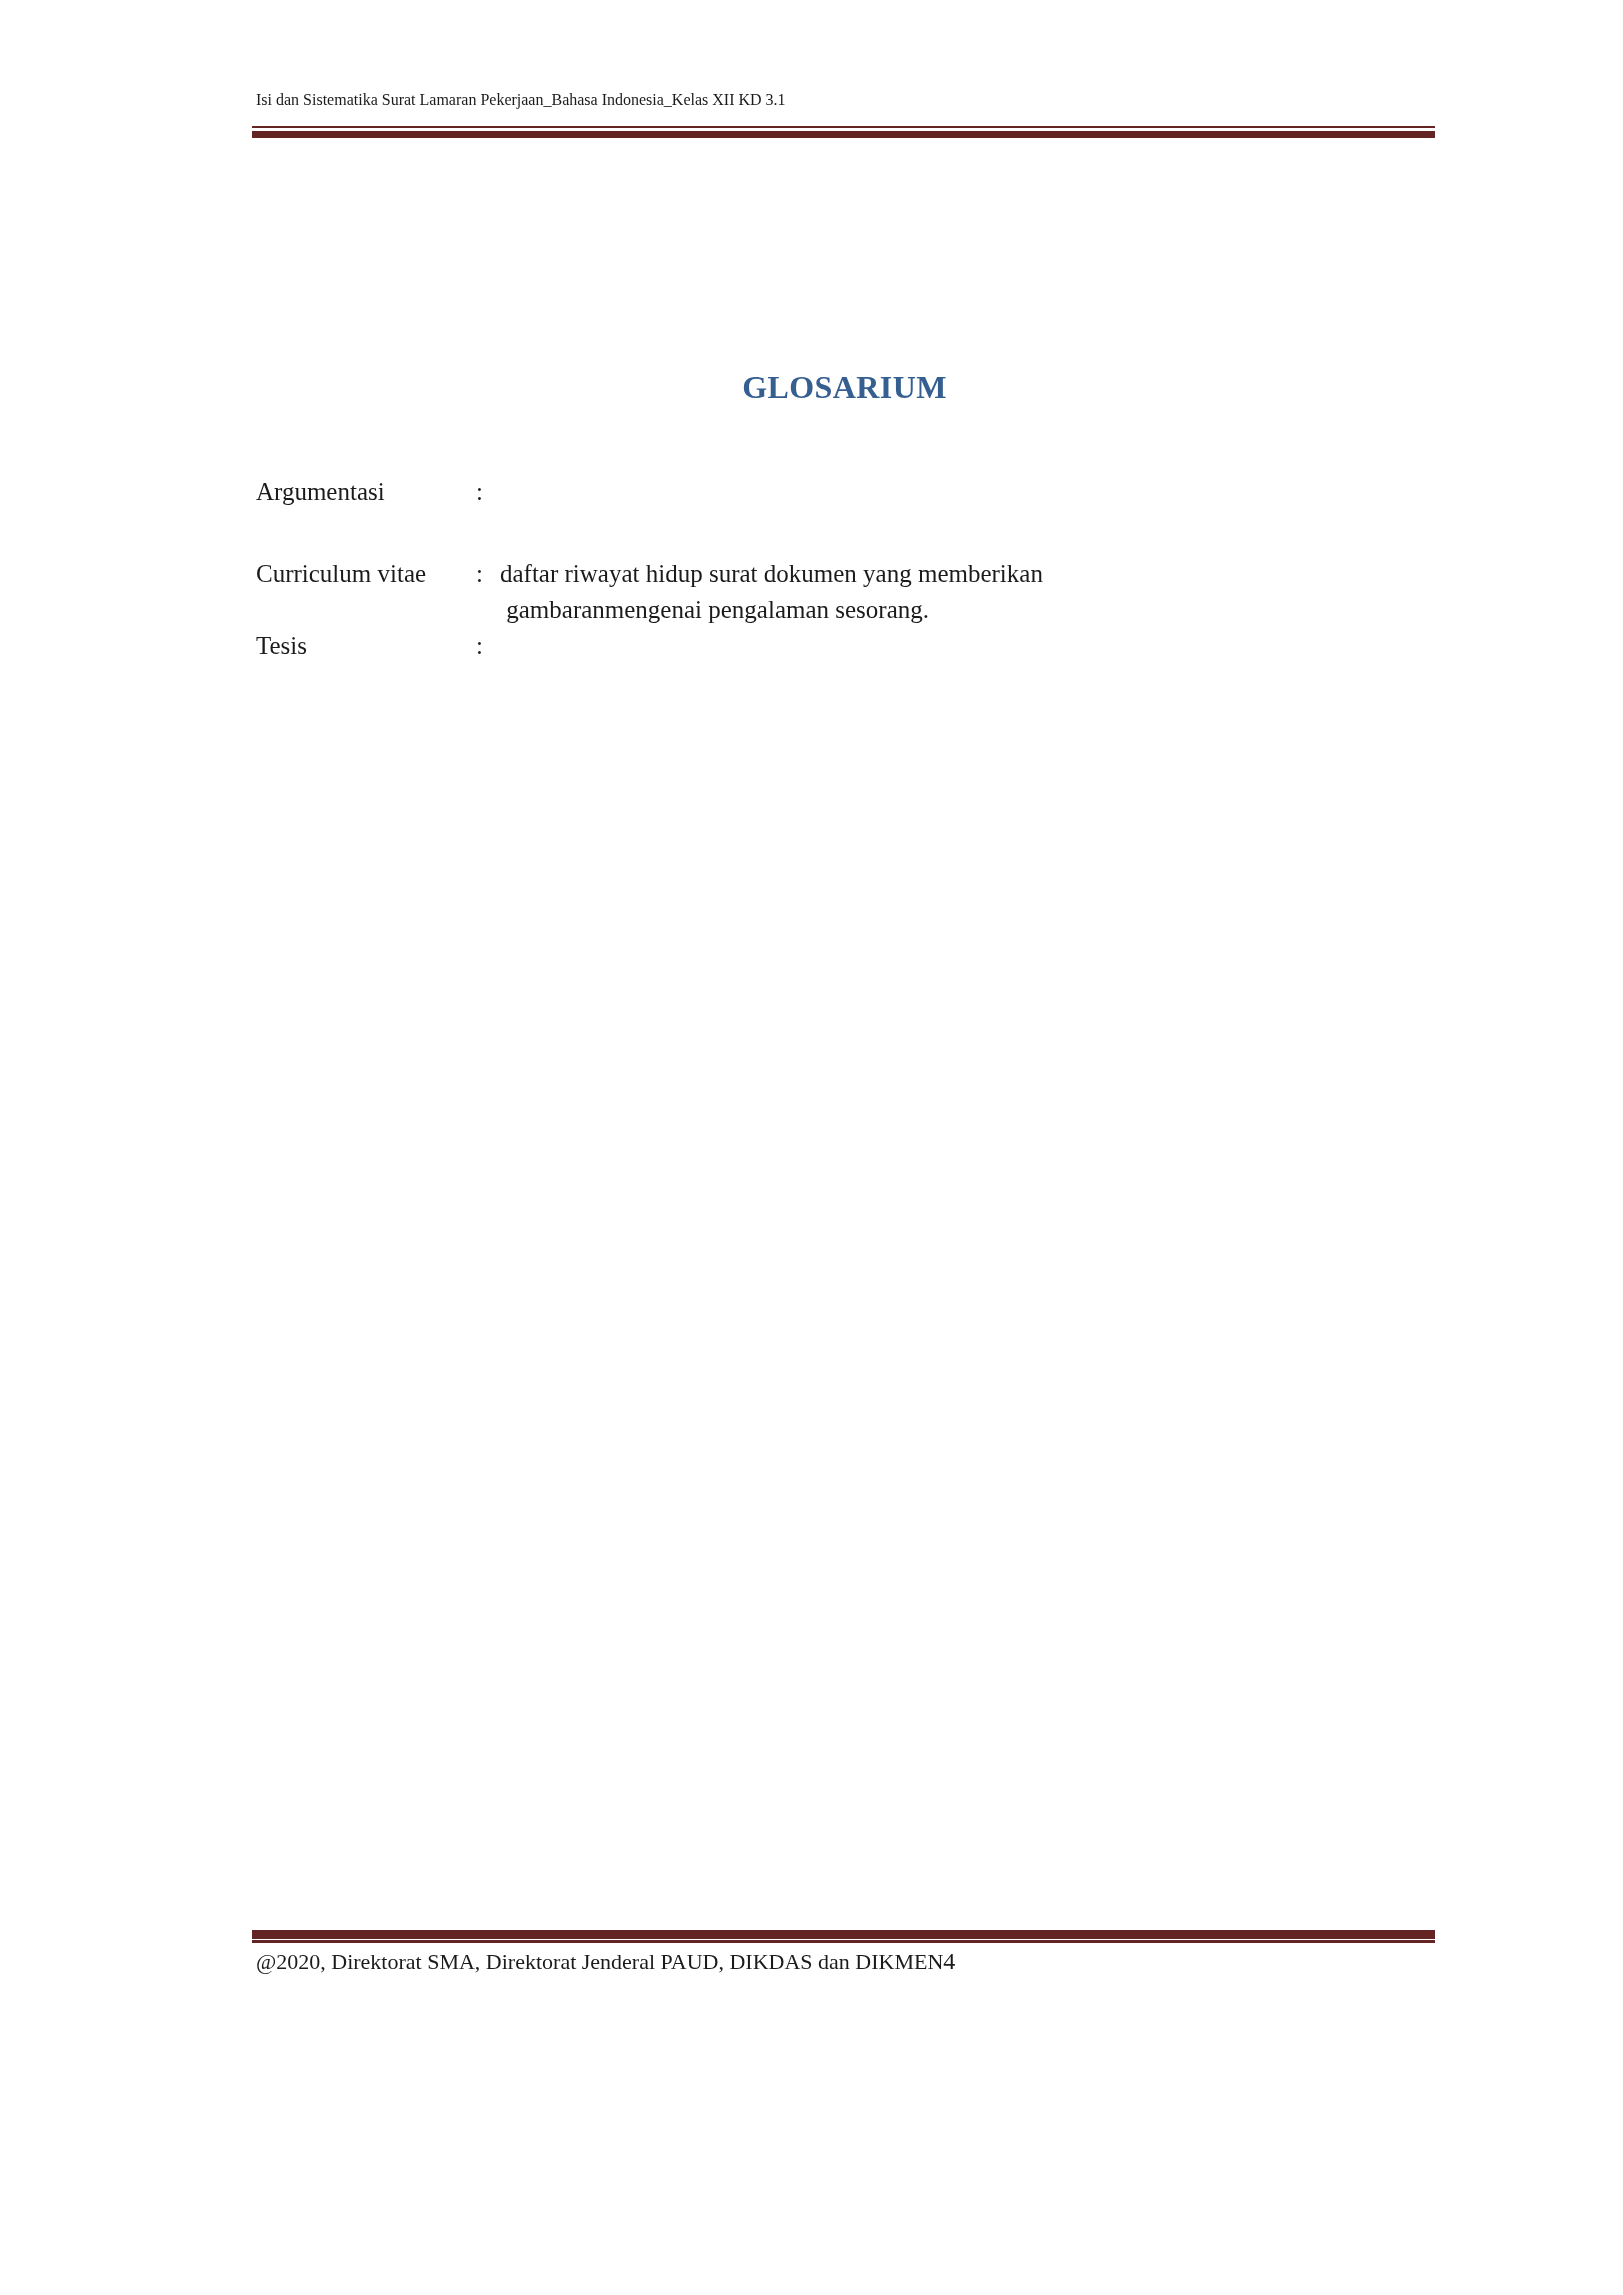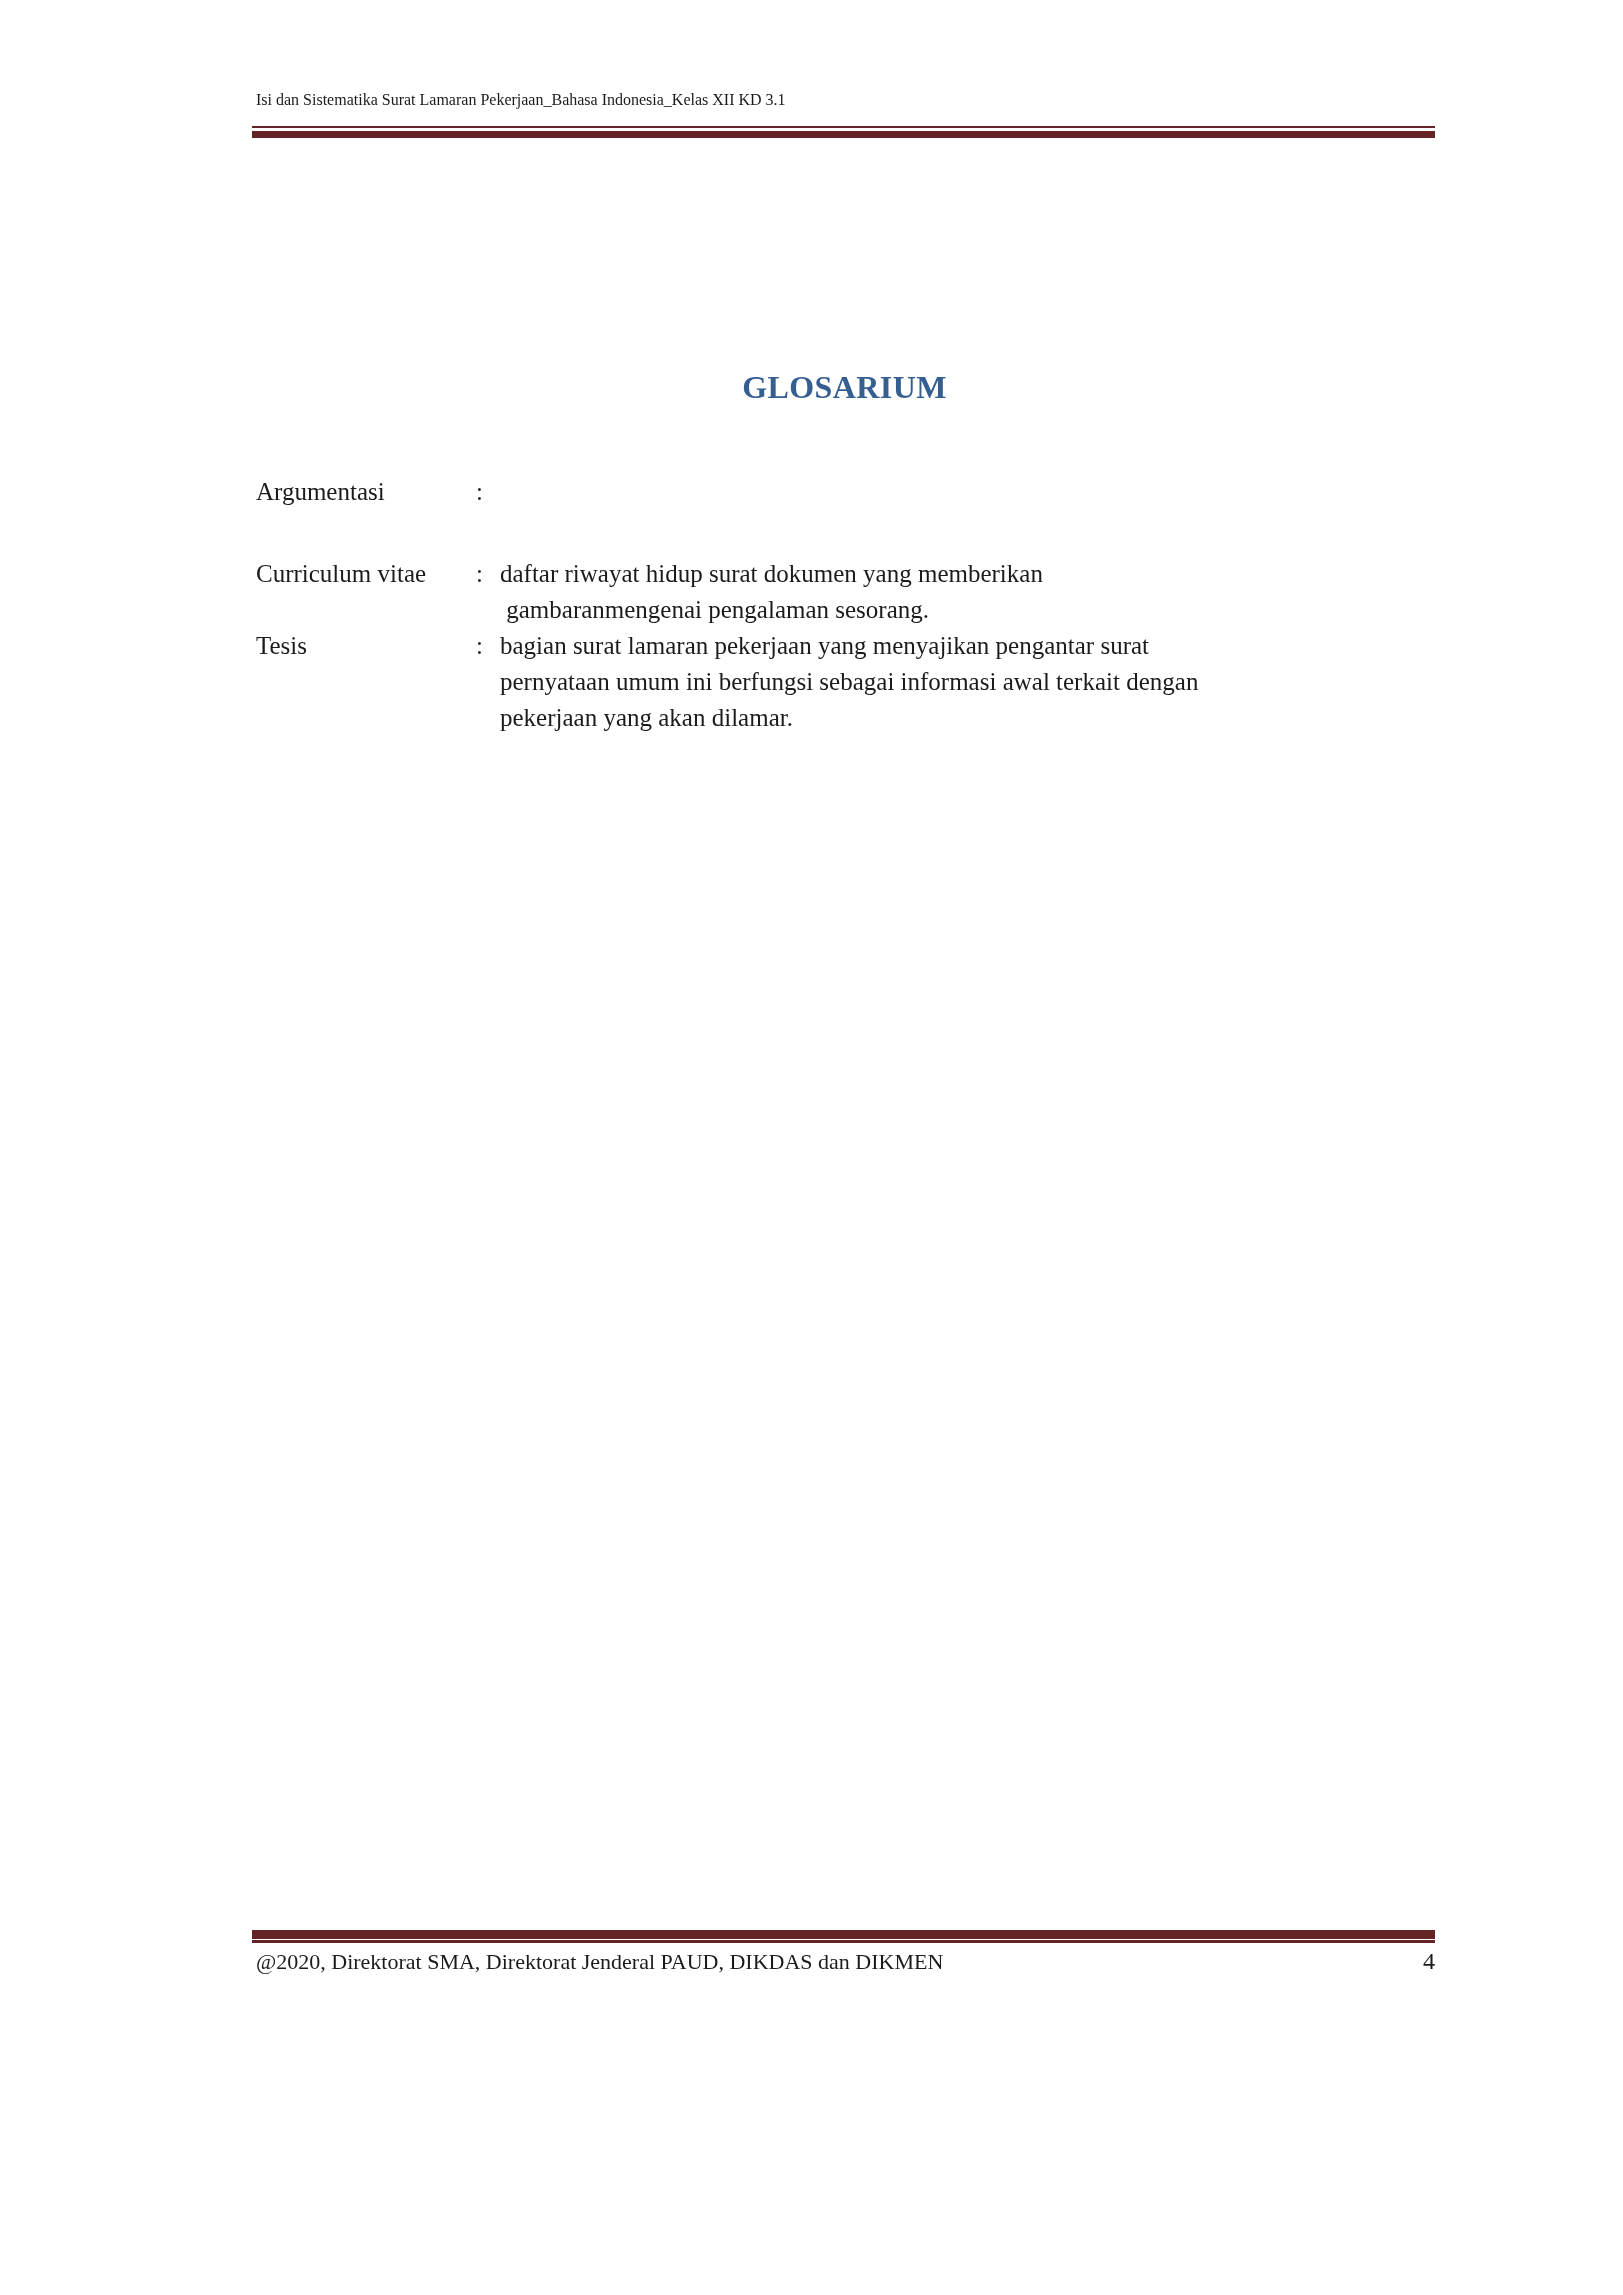--- a/index.html
+++ b/index.html
@@ -96,24 +96,23 @@
   .footer-rule .rule-thin {
     height: 2.4px;
     background: var(--accent-rule);
   }
   .footer-bar {
     position: absolute;
     left: 256px;
     top: 1948px;
     width: 1179px;
     display: flex;
-    justify-content: space-between;
+    justify-content: flex-start;
     align-items: baseline;
     font-size: 22px;
-    gap: 31px;
   }
   .footer-text { white-space: nowrap; }
   .footer-page-number { font-size: 24px; }
 </style>
 </head>
 <body>
 
 <div class="page">
 
   <div class="header-title">Isi dan Sistematika Surat Lamaran Pekerjaan_Bahasa Indonesia_Kelas XII KD 3.1</div>
@@ -135,23 +134,20 @@
     <div class="glossary-entry">
       <div class="glossary-term">Curriculum vitae</div>
       <div class="glossary-colon">:</div>
       <div class="glossary-definition">daftar riwayat hidup surat dokumen yang memberikan
  gambaranmengenai pengalaman sesorang.</div>
     </div>
 
     <div class="glossary-entry">
       <div class="glossary-term">Tesis</div>
       <div class="glossary-colon">:</div>
-      <div class="glossary-definition">bagian surat lamaran pekerjaan yang menyajikan pengantar surat
-pernyataan umum ini berfungsi sebagai informasi awal terkait dengan
-pekerjaan yang akan dilamar.</div>
     </div>
 
   </div>
 
   <div class="footer-rule">
     <div class="rule-thick"></div>
     <div class="rule-thin"></div>
   </div>
 
   <div class="footer-bar">

